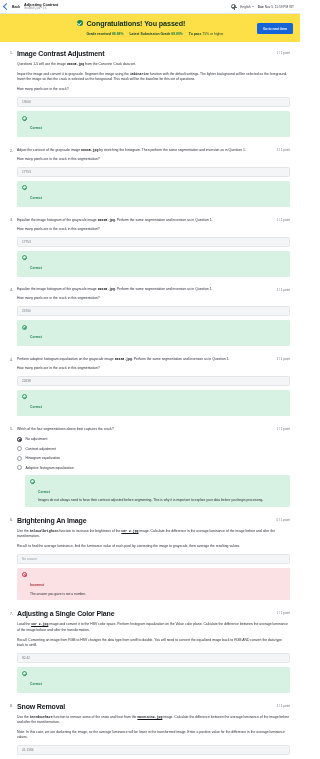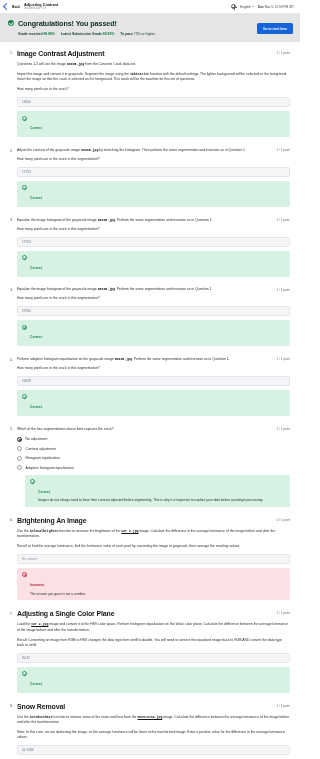--- a/index.html
+++ b/index.html
@@ -47,25 +47,26 @@
   .caret-d {
     display: inline-block; width: 0; height: 0;
     border-left: 1.6px solid transparent; border-right: 1.6px solid transparent;
     border-top: 1.8px solid #5a6069; margin-left: 1px; vertical-align: middle;
   }
   .due { font-size: 3.2px; color: #3a3f47; }
   .due b { font-weight: 700; }
 
   
   .banner {
-    background: #e5e5e5;
+    background: #fde047;
     padding: 5px 8px 6px 8px;
     display: flex; align-items: flex-start;
     position: relative;
     min-height: 26px;
+    justify-content: center;
   }
   .banner-check {
     width: 6px; height: 6px; border-radius: 50%;
     background: #1a7f4b; margin-top: 1px; flex: 0 0 auto;
     position: relative;
   }
   .banner-check::after {
     content: ""; position: absolute; left: 1.7px; top: 1.1px;
     width: 1.6px; height: 2.8px;
     border-right: 0.9px solid #d7f2e3; border-bottom: 0.9px solid #d7f2e3;

